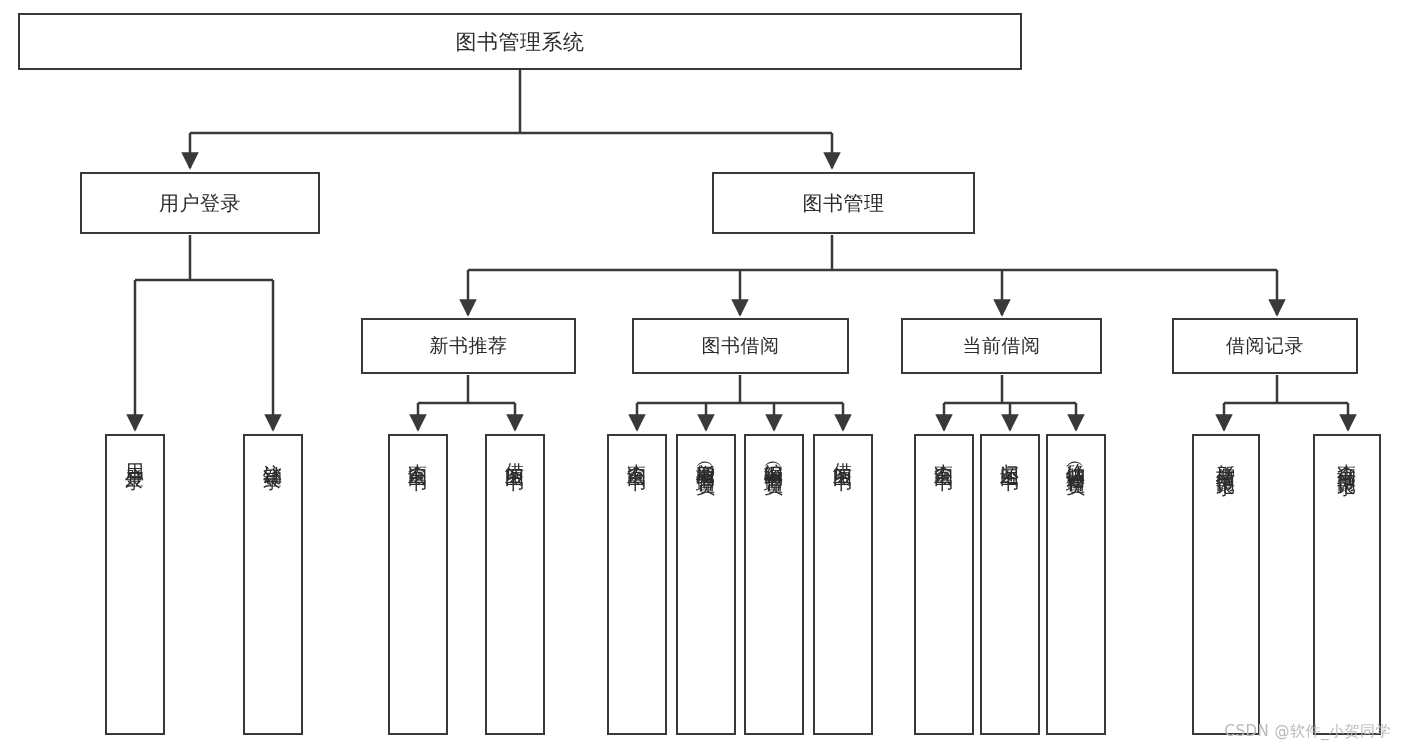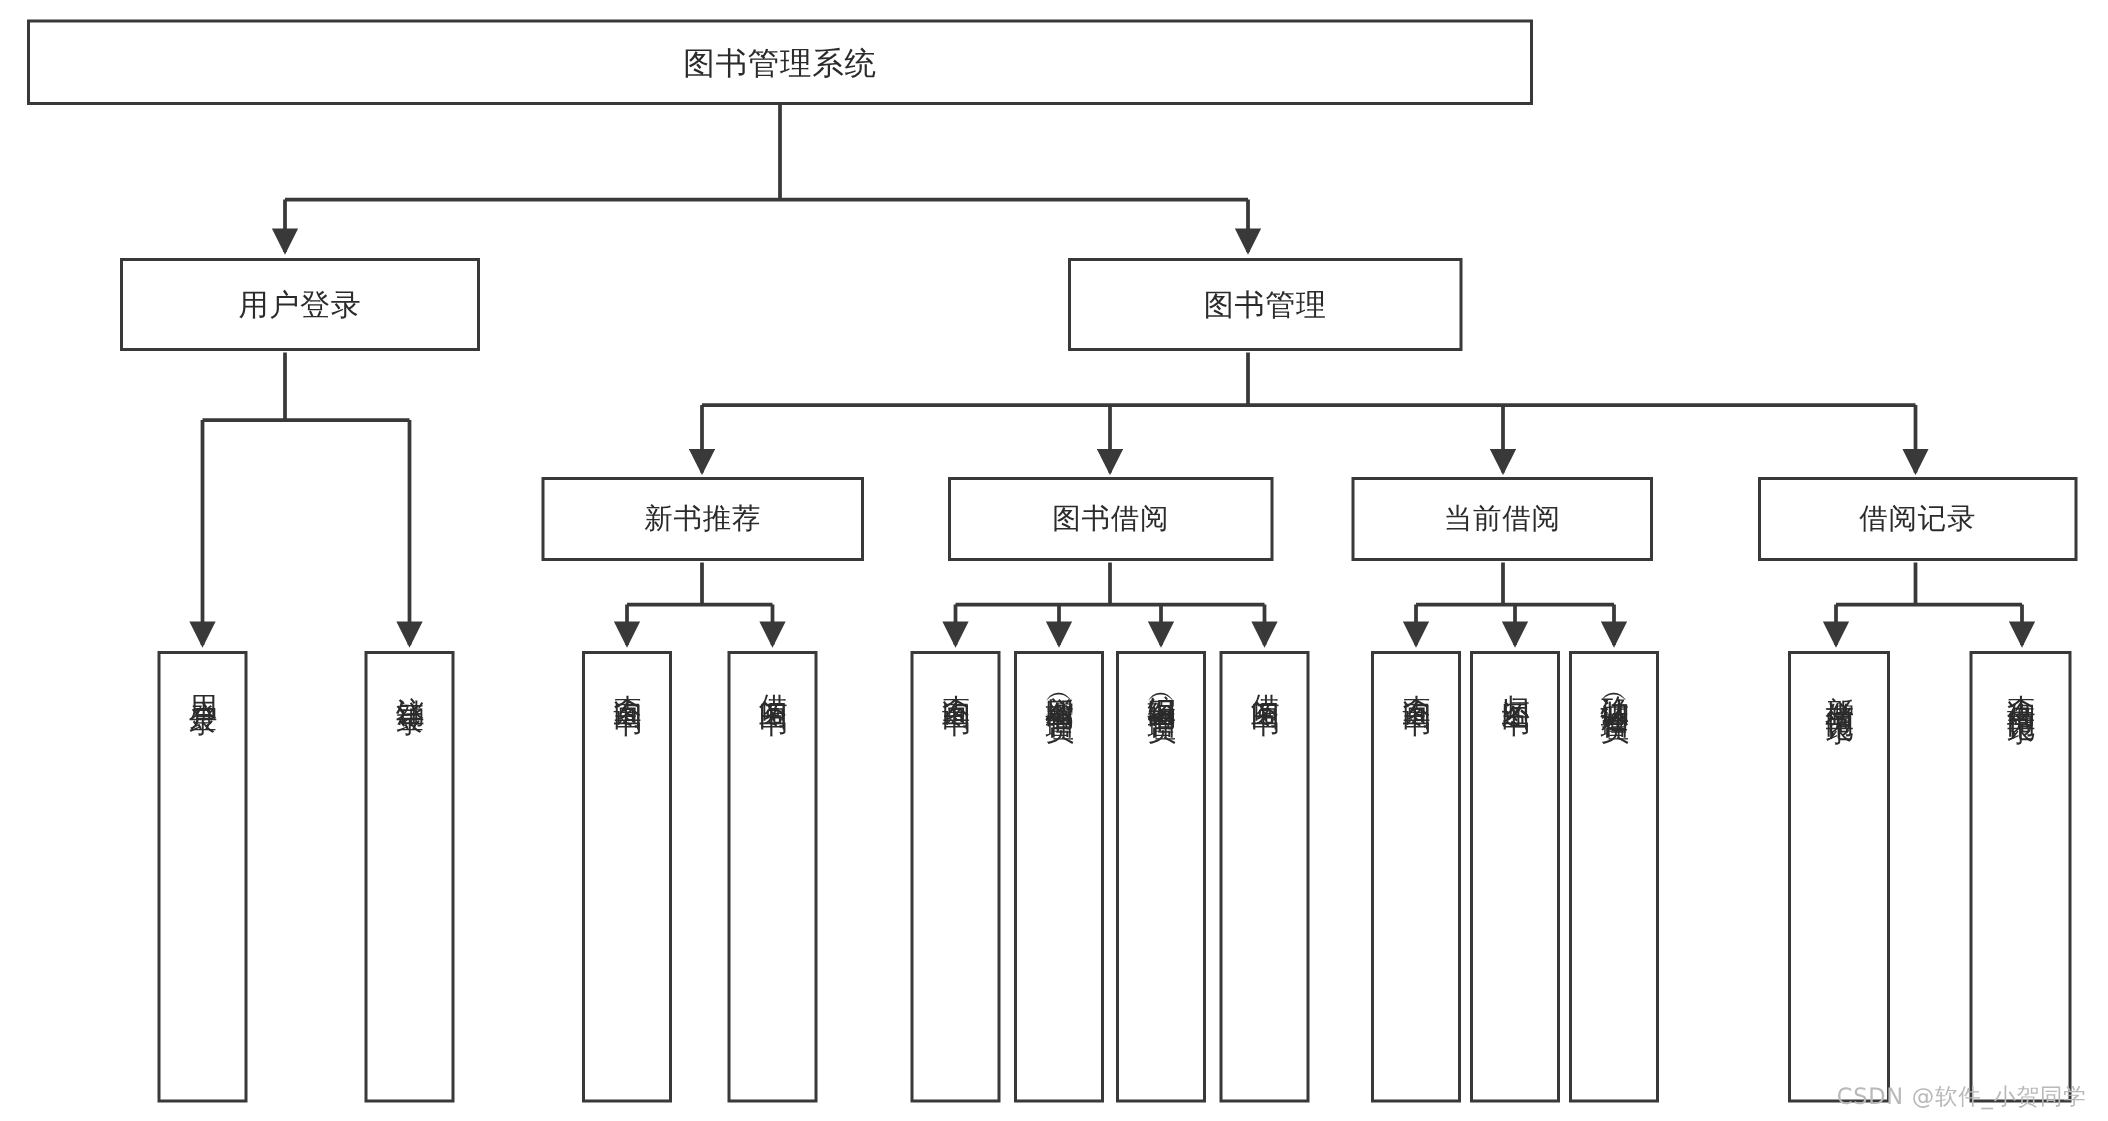--- a/index.html
+++ b/index.html
@@ -142,21 +142,21 @@
 
   <div class="node lvl3" style="left:361px; top:318px; width:215px; height:56px;">
     <span class="hlabel">新书推荐</span>
   </div>
   <div class="node lvl3" style="left:632px; top:318px; width:217px; height:56px;">
     <span class="hlabel">图书借阅</span>
   </div>
   <div class="node lvl3" style="left:901px; top:318px; width:201px; height:56px;">
     <span class="hlabel">当前借阅</span>
   </div>
-  <div class="node lvl3" style="left:1172px; top:318px; width:213px; height:56px;">
+  <div class="node lvl3" style="left:1172px; top:318px; width:186px; height:56px;">
     <span class="hlabel">借阅记录</span>
   </div>
 
   <div class="node leaf" style="left:105px; top:434px; width:60px; height:301px;">
     <span class="vtext">用户登录</span>
   </div>
   <div class="node leaf" style="left:243px; top:434px; width:60px; height:301px;">
     <span class="vtext">注销登录</span>
   </div>
 

